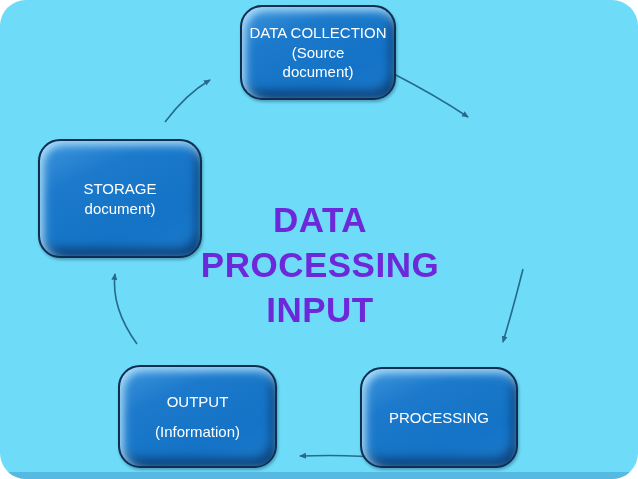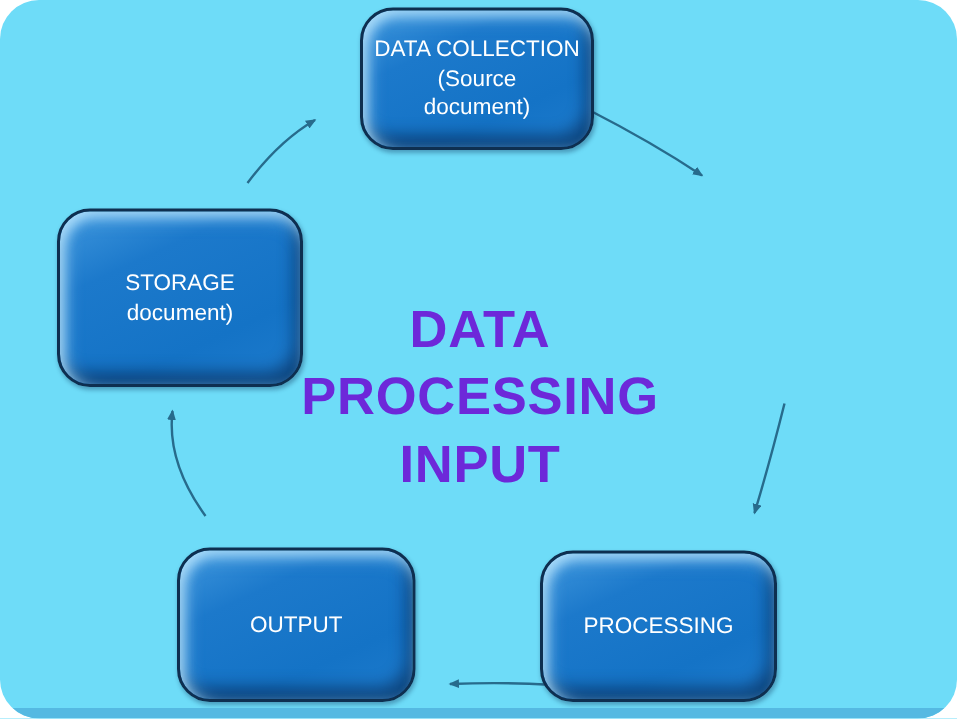--- a/index.html
+++ b/index.html
@@ -94,20 +94,21 @@
     <span>document)</span>
   </div>
 
 
   <div class="node" id="node-processing">
     <span>PROCESSING</span>
   </div>
 
   <div class="node" id="node-output">
     <span>OUTPUT</span>
+    <span>(Information)</span>
   </div>
 
   <div class="node" id="node-storage">
     <span>STORAGE</span>
     <span>document)</span>
   </div>
 
   <div class="cycle-title">
     <span>DATA</span>
     <span>PROCESSING</span>

